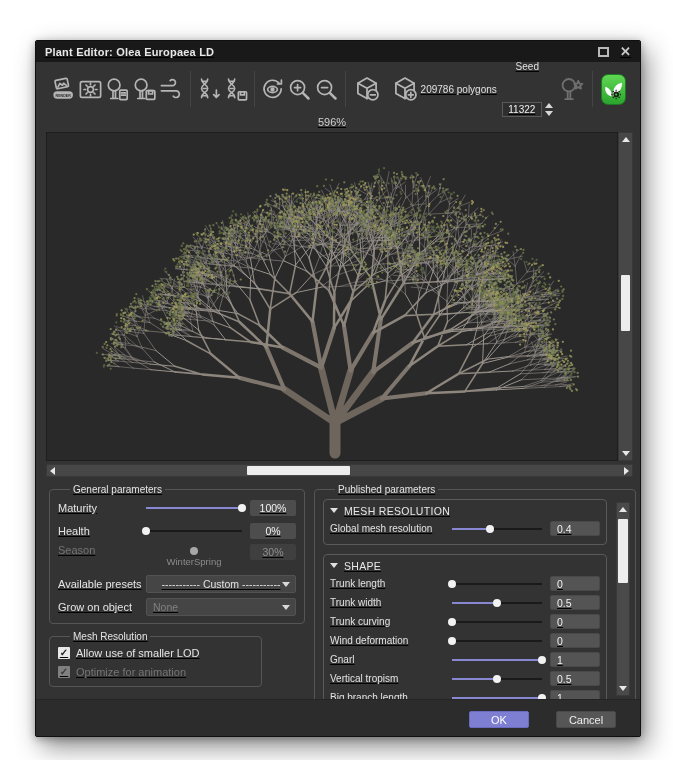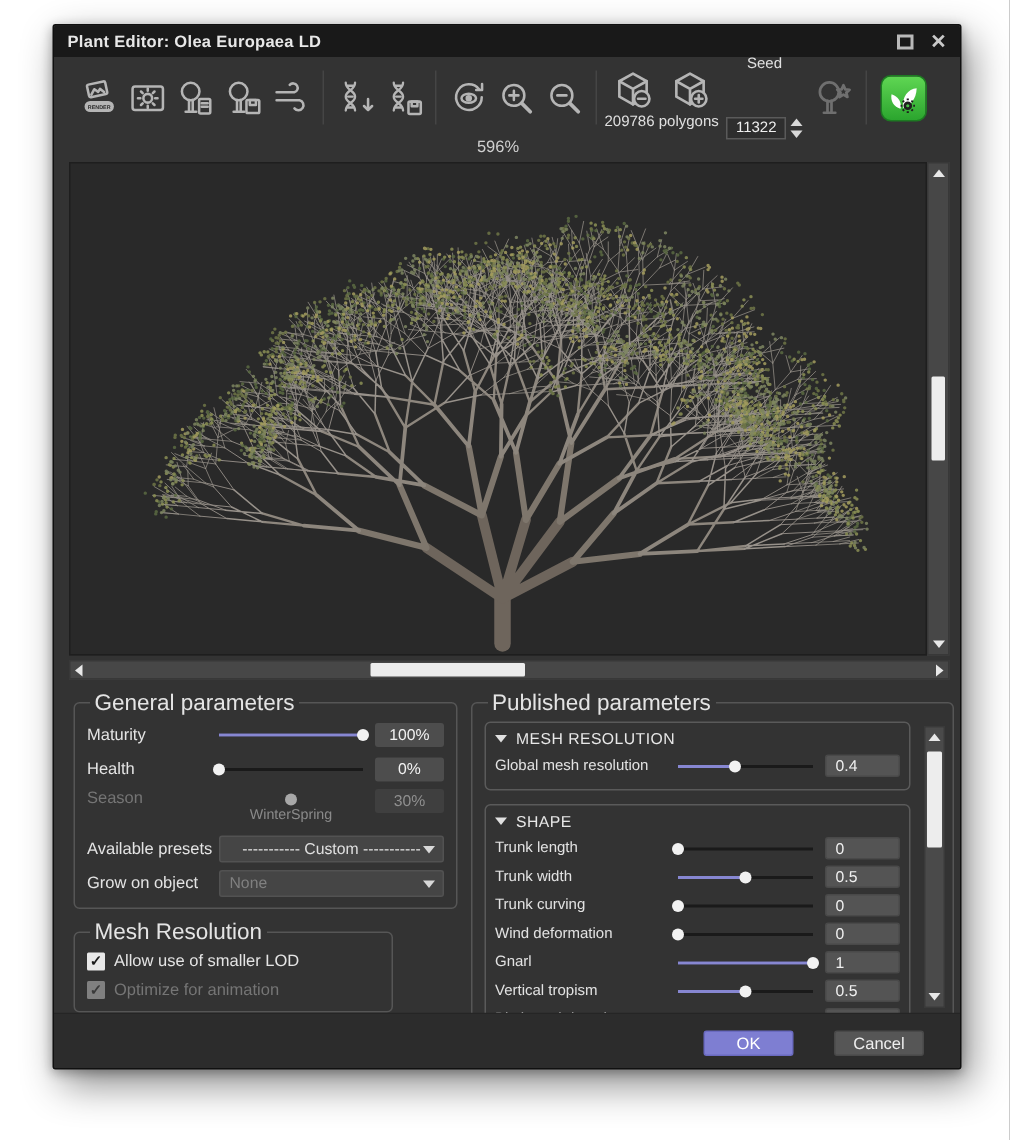--- a/index.html
+++ b/index.html
@@ -1,31 +1,31 @@
 <!DOCTYPE html>
 <html><head>
 <meta charset="utf-8">
 <style>
   html,body{margin:0;padding:0;width:673px;height:760px;background:#fff;
     font-family:"Liberation Sans",sans-serif;-webkit-font-smoothing:antialiased;overflow:hidden;}
   *{box-sizing:border-box;}
-  .win{position:absolute;left:35px;top:16px;width:606px;height:697px;background:#333;
+  .win{position:absolute;left:35px;top:40px;width:606px;height:697px;background:#333;
     border:1px solid #101010;border-radius:2px;
-    box-shadow:6px 10px 26px rgba(0,0,0,.45),0 2px 8px rgba(0,0,0,.3);}
+    box-shadow:6px 10px 26px rgba(0,0,0,.45),0 2px 8px rgba(0,0,0,.3);text-decoration:underline;}
   
   .titlebar{height:21px;background:#191919;display:flex;align-items:center;padding:0 9px;border-radius:2px 2px 0 0;}
   .tb-title{font-size:11px;font-weight:bold;color:#e8e8e8;letter-spacing:.2px;}
   .tb-sp{flex:1;}
   .max-btn{width:11px;height:10px;border:2px solid #b9b9b9;margin-right:11px;cursor:pointer;}
   .close-btn{color:#c9c9c9;font-size:13px;font-weight:bold;line-height:1;cursor:pointer;}
   
   .toolbar{height:54px;display:flex;align-items:center;padding:0 14px;}
   .icon-btn{width:32px;height:32px;display:flex;align-items:center;justify-content:center;cursor:pointer;}
   .sep{width:1px;height:36px;background:#454545;margin:0 5px;}
-  .tb-col{display:flex;flex-direction:column;align-items:center;}
+  .tb-col{display:flex;flex-direction:row;align-items:center;}
   .tb-col .ic-row{display:flex;gap:6px;}
   .tb-lbl{font-size:10px;color:#e0e0e0;margin-top:0px;white-space:nowrap;}
   .seed-box{display:flex;flex-direction:column;align-items:center;margin:0 5px;gap:28px;}
   .seed-row{display:flex;align-items:center;margin-top:2px;}
   .seed-val{width:40px;height:15px;background:#2e2e2e;border:1px solid #5a5a5a;color:#f0f0f0;
     font-size:10px;display:flex;align-items:center;justify-content:center;}
   .spin{display:flex;flex-direction:column;margin-left:3px;gap:3px;cursor:pointer;}
   .tri-up{width:0;height:0;border-left:4px solid transparent;border-right:4px solid transparent;border-bottom:5px solid #d8d8d8;}
   .tri-dn{width:0;height:0;border-left:4px solid transparent;border-right:4px solid transparent;border-top:5px solid #d8d8d8;}
   .app-ic{width:31px;height:31px;border-radius:7px;background:linear-gradient(#5fd653,#2ba52e);
@@ -44,21 +44,21 @@
   .t-dn{width:0;height:0;border-left:4px solid transparent;border-right:4px solid transparent;border-top:5px solid #e8e8e8;}
   .hscroll{margin:3px 0 0 10px;width:587px;height:13px;background:#474747;border:1px solid #383838;position:relative;}
   .sb-thumb-h{position:absolute;top:1px;bottom:1px;left:200px;width:103px;background:#ededed;border-radius:1px;cursor:pointer;}
   .harr{position:absolute;top:0;bottom:0;display:flex;align-items:center;cursor:pointer;}
   .harr.l{left:3px;} .harr.r{right:3px;}
   .t-l{width:0;height:0;border-top:4px solid transparent;border-bottom:4px solid transparent;border-right:5px solid #e8e8e8;}
   .t-r{width:0;height:0;border-top:4px solid transparent;border-bottom:4px solid transparent;border-left:5px solid #e8e8e8;}
   
   .panels{display:flex;margin:7px 0 0 13px;align-items:flex-start;}
   fieldset{border:1px solid #565656;border-radius:4px;padding:1px 8px 5px;margin:0;}
-  legend{font-size:15px;color:#e4e4e4;padding:0 3px;margin-left:2px;}
+  legend{font-size:10px;color:#e4e4e4;padding:0 3px;margin-left:12px;}
   .leftcol{width:256px;}
   .gen-fs{width:256px;}
   .mesh-fs{width:213px;margin-top:7px;}
   .row{display:flex;align-items:center;height:23px;}
   .row.tall{height:30px;align-items:flex-start;padding-top:2px;gap:48px;}
   .lbl{width:88px;font-size:11px;color:#e4e4e4;}
   .lbl.dim,.dim{color:#757575;}
   .slider{flex:1;position:relative;height:14px;margin-right:8px;}
   .sl-track{position:absolute;left:0;right:0;top:6px;height:2px;background:#1a1a1a;}
   .sl-fill{position:absolute;left:0;top:6px;height:2px;background:#8787d2;}

